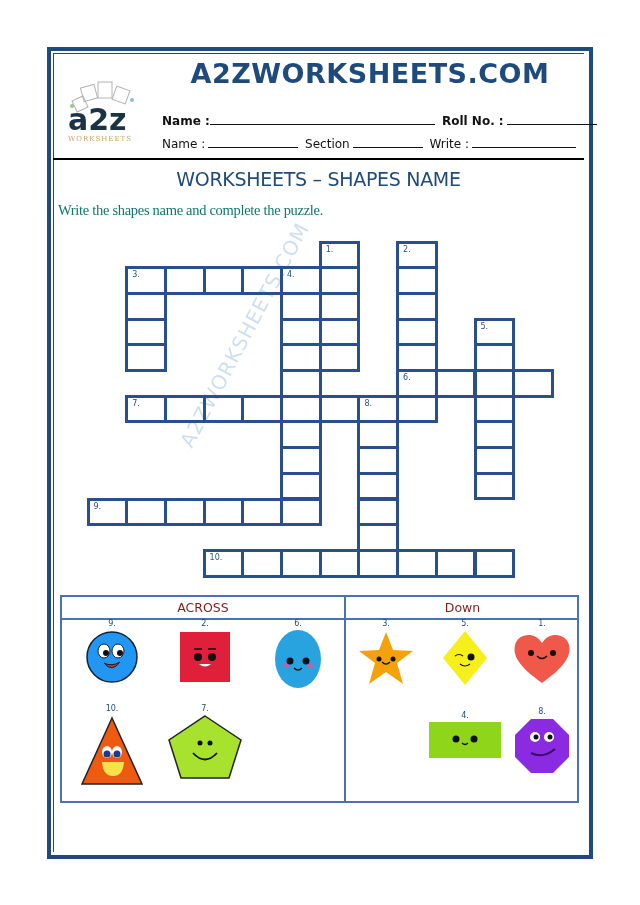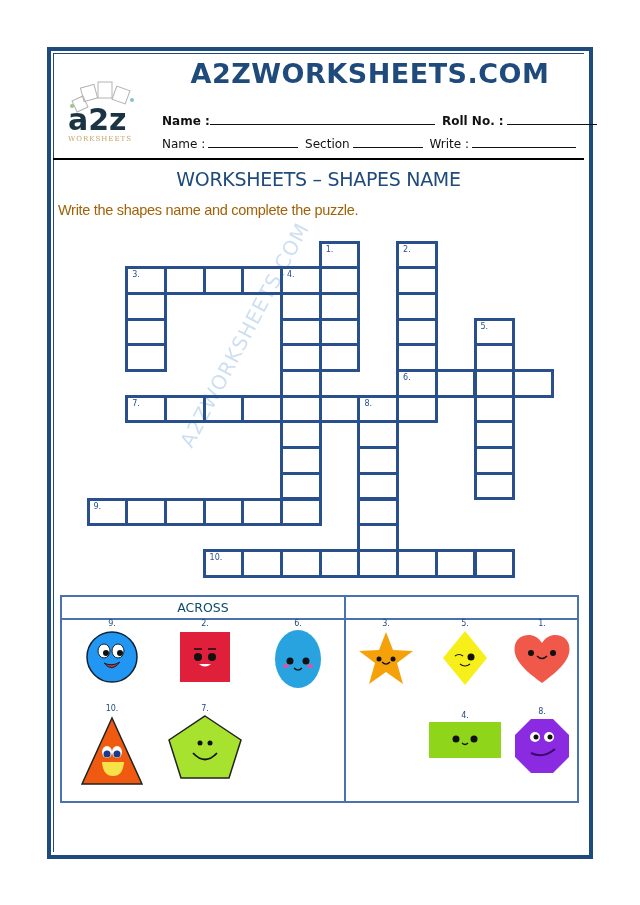--- a/index.html
+++ b/index.html
@@ -6,29 +6,29 @@
   body { width: 640px; height: 905px; position: relative; overflow: hidden; font-family: "DejaVu Sans", sans-serif; }
   .outer-border { position: absolute; left: 47px; top: 47px; width: 538px; height: 804px; border: 4px solid #1f4a7c; }
   .inner-border { position: absolute; left: 53px; top: 53px; width: 530px; height: 798px; border: 1px solid #1f4a7c; border-right: none; border-bottom: none; }
   .logo { position: absolute; left: 60px; top: 80px; width: 90px; height: 64px; }
   .site-title { position: absolute; left: 160px; top: 58px; width: 420px; text-align: center; font-family: "DejaVu Sans", sans-serif; font-weight: bold; font-size: 27px; color: #1f4a7c; letter-spacing: 0.5px; }
   .form-row { position: absolute; left: 162px; font-family: "DejaVu Sans", sans-serif; font-size: 12px; color: #111; white-space: nowrap; }
   .form-label { display: inline-block; }
   .blank { display: inline-block; border-bottom: 1px solid #111; height: 11px; vertical-align: baseline; margin: 0 3px; }
   .header-rule { position: absolute; left: 53px; top: 158px; width: 531px; height: 2px; background: #000; }
   .section-title { position: absolute; left: 53px; top: 168px; width: 531px; text-align: center; font-family: "DejaVu Sans", sans-serif; font-size: 19px; color: #1f4a7c; letter-spacing: -0.3px; }
-  .instruction { position: absolute; left: 58px; top: 202px; font-family: Liberation Sans, sans-serif; font-size: 14.5px; color: #a16207; letter-spacing: -0.3px; }
+  .instruction { position: absolute; left: 58px; top: 202px; font-family: Liberation Serif, serif; font-size: 14.5px; color: #0f766e; letter-spacing: -0.3px; }
   .grid-wrap { position: absolute; left: 0; top: 0; }
   .cell { position: absolute; width: 38.7px; height: 25.7px; box-sizing: border-box; border: 3px solid #2a4f8d; background: transparent; margin-left: -1.5px; margin-top: -1.5px; width: 41.7px; height: 28.7px; }
   .cell-num { position: absolute; left: 4px; top: 1px; font-size: 8px; color: #2a4f8d; font-family: "DejaVu Sans", sans-serif; }
   .watermark { position: absolute; left: 175px; top: 440px; font-family: "DejaVu Sans", sans-serif; font-size: 20px; color: #c8dcf0; transform: rotate(-62deg); transform-origin: left top; white-space: nowrap; letter-spacing: 1px; opacity: 0.9; pointer-events: none; }
   .clue-table { position: absolute; left: 60px; top: 595px; width: 519px; height: 208px; border: 2px solid #4a72b0; box-sizing: border-box; }
   .clue-divider-v { position: absolute; left: 282px; top: 0; width: 2px; height: 100%; background: #4a72b0; }
   .clue-divider-h { position: absolute; left: 0; top: 21px; width: 100%; height: 2px; background: #4a72b0; }
-  .col-head { position: absolute; top: 1px; height: 28px; line-height: 20px; text-align: center; font-family: "DejaVu Sans", sans-serif; font-size: 12.5px; color: #0c4a6e; }
+  .col-head { position: absolute; top: 1px; height: 28px; line-height: 20px; text-align: center; font-family: "DejaVu Sans", sans-serif; font-size: 12.5px; color: #7f1d1d; }
   .shape-item { position: absolute; width: 80px; text-align: center; }
   .shape-num { font-family: "DejaVu Sans", sans-serif; font-size: 8px; color: #1f4a7c; display: block; height: 10px; }
   .shape-art { display: block; margin: 0 auto; }
 </style>
 </head>
 <body>
 
 <div class="outer-border"></div>
 <div class="inner-border"></div>
 
@@ -148,20 +148,21 @@
     <div class="cell" style="left: 320.2px; top: 550.4px;"></div>
     <div class="cell" style="left: 397.6px; top: 550.4px;"></div>
     <div class="cell" style="left: 436.3px; top: 550.4px;"></div>
     <div class="cell" style="left: 475px; top: 550.4px;"></div>
   </div>
 
 <div class="clue-table">
   <div class="clue-divider-h"></div>
   <div class="clue-divider-v"></div>
   <div class="col-head" style="left:0;width:282px;">ACROSS</div>
+  <div class="col-head" style="left:284px;width:233px;">Down</div>
 
   <div class="shape-item" style="left:10px;top:22px;">
     <span class="shape-num">9.</span>
     <svg class="shape-art" width="56" height="56" viewBox="0 0 56 56">
       <circle cx="28" cy="28" r="25" fill="#2196f3" stroke="#123" stroke-width="1.5"></circle>
       <ellipse cx="20" cy="22" rx="6" ry="7" fill="#fff" stroke="#123"></ellipse>
         <circle cx="22" cy="24" r="3" fill="#111"></circle>
       <ellipse cx="34" cy="22" rx="6" ry="7" fill="#fff" stroke="#123"></ellipse>
         <circle cx="36" cy="24" r="3" fill="#111"></circle>
       <path d="M20 34 Q28 44 36 33 Q28 38 20 34Z" fill="#c0392b" stroke="#123"></path>

